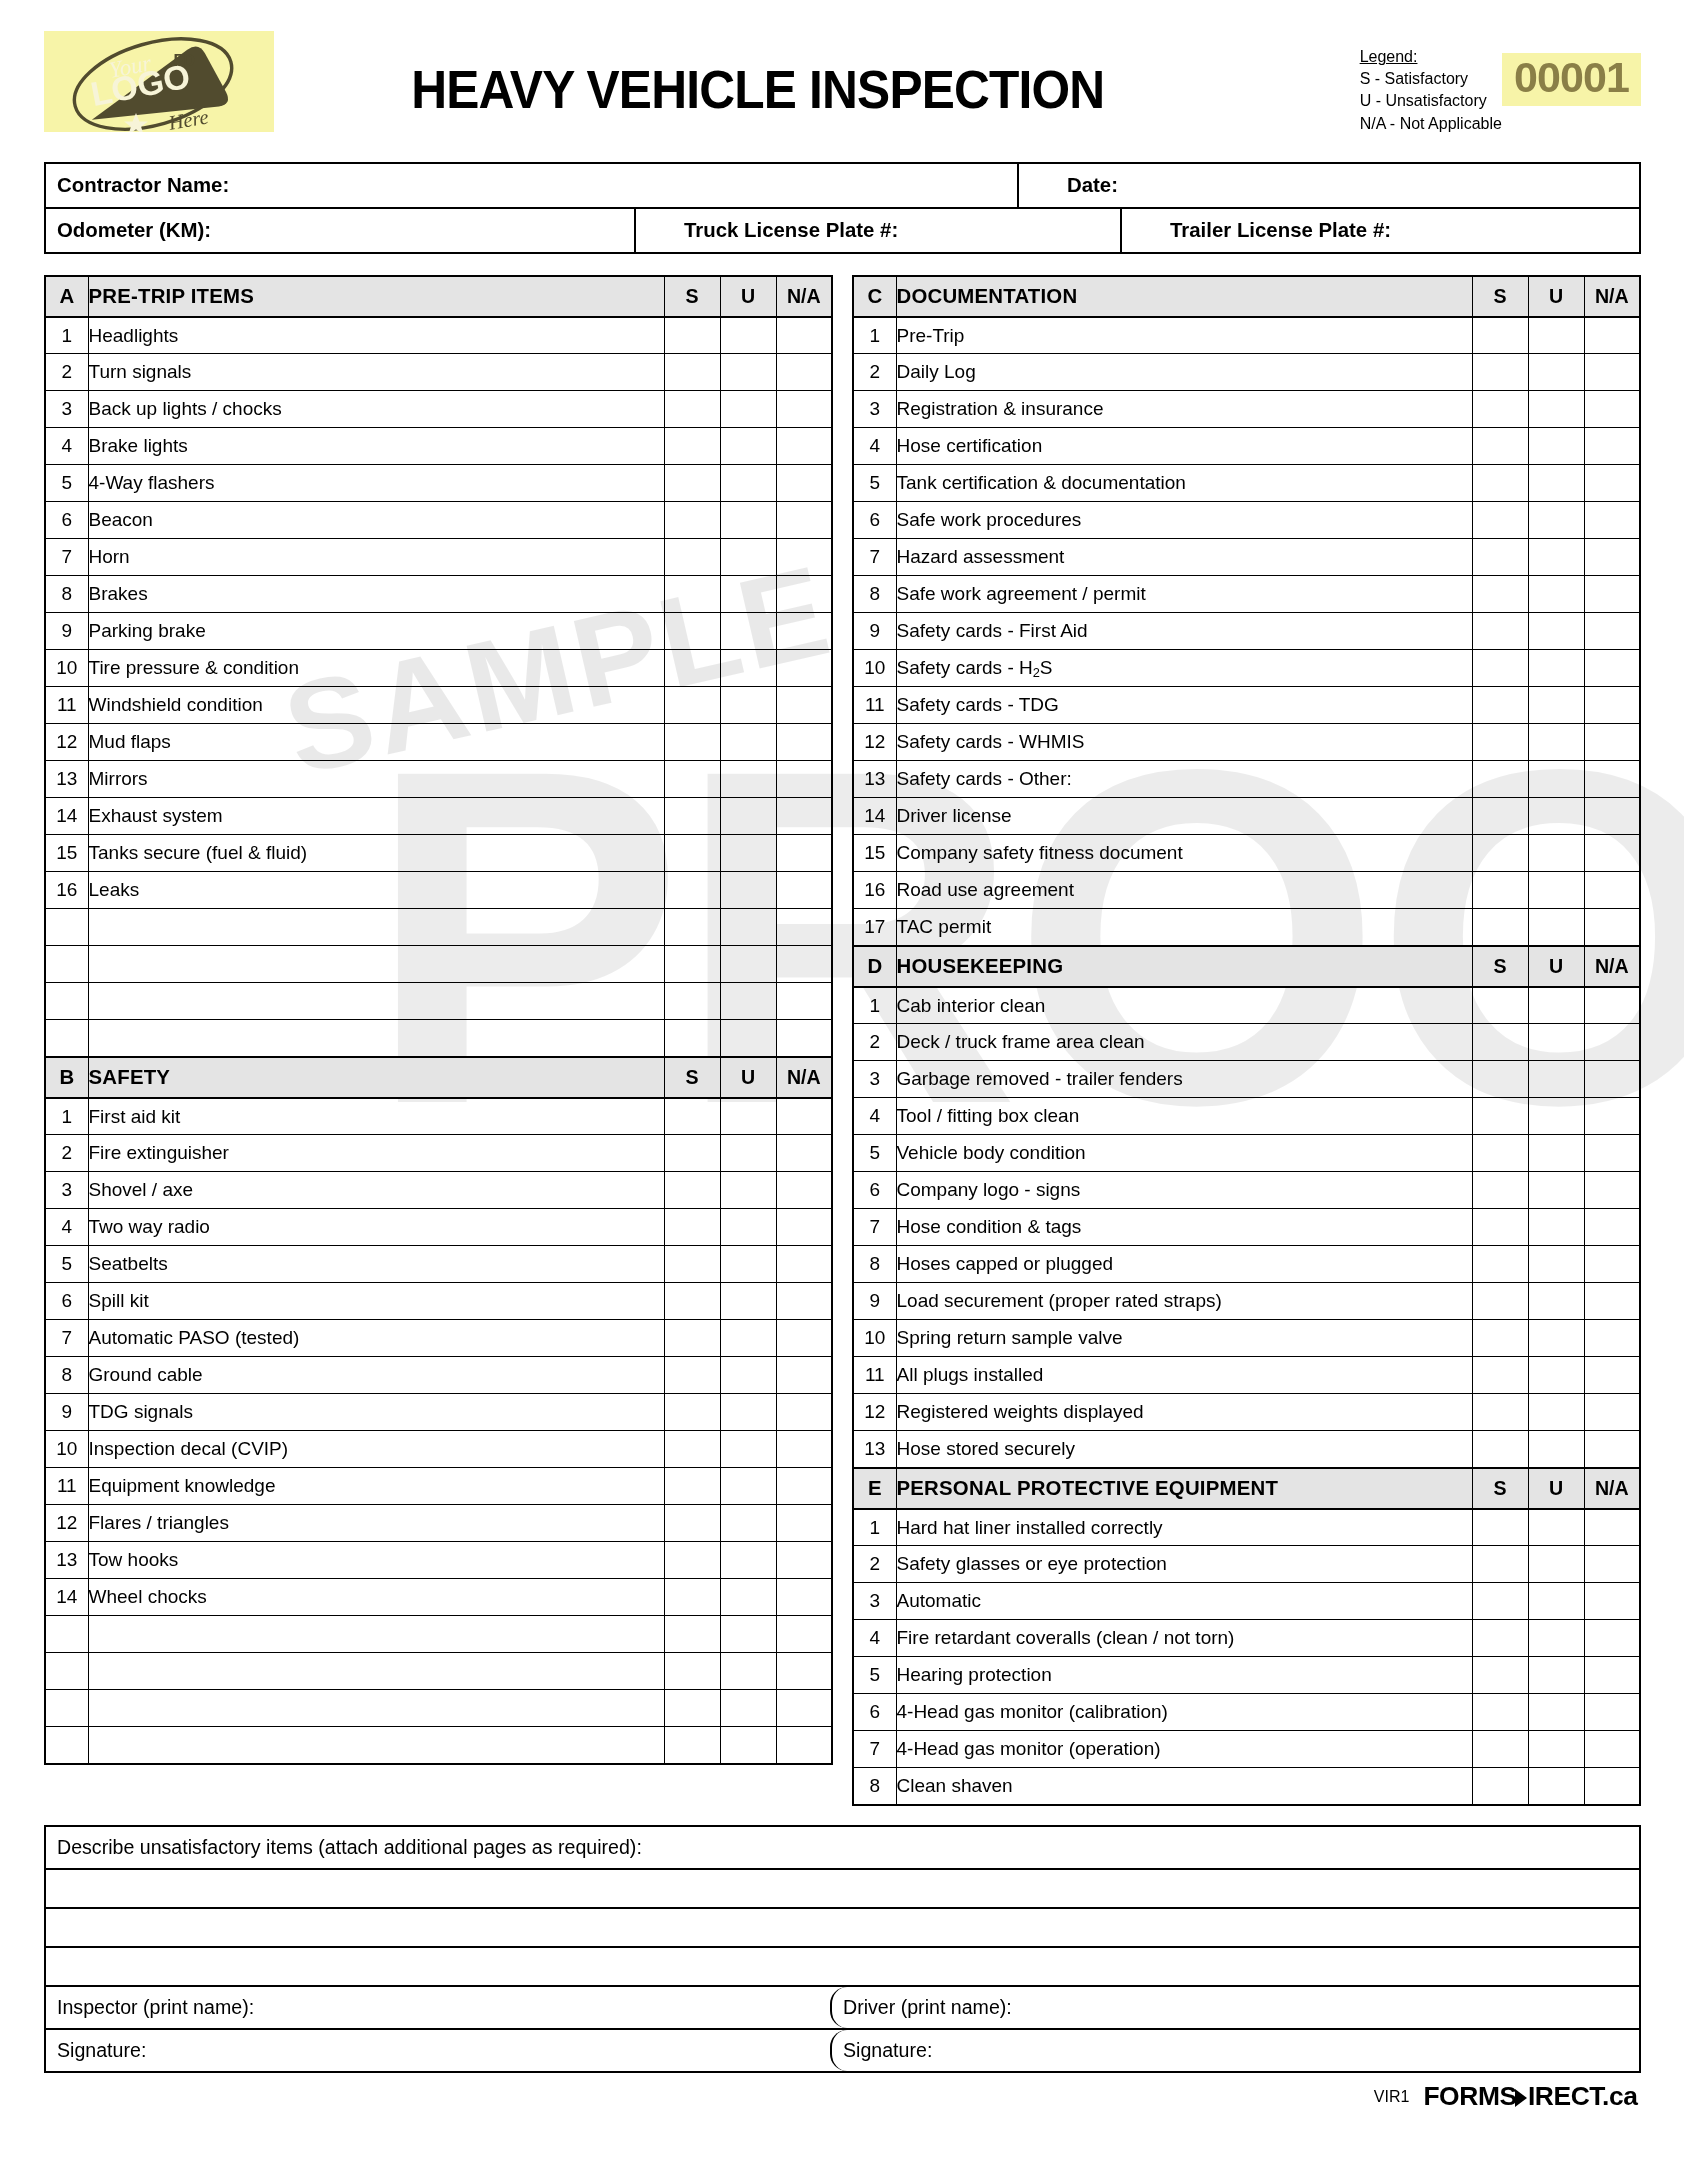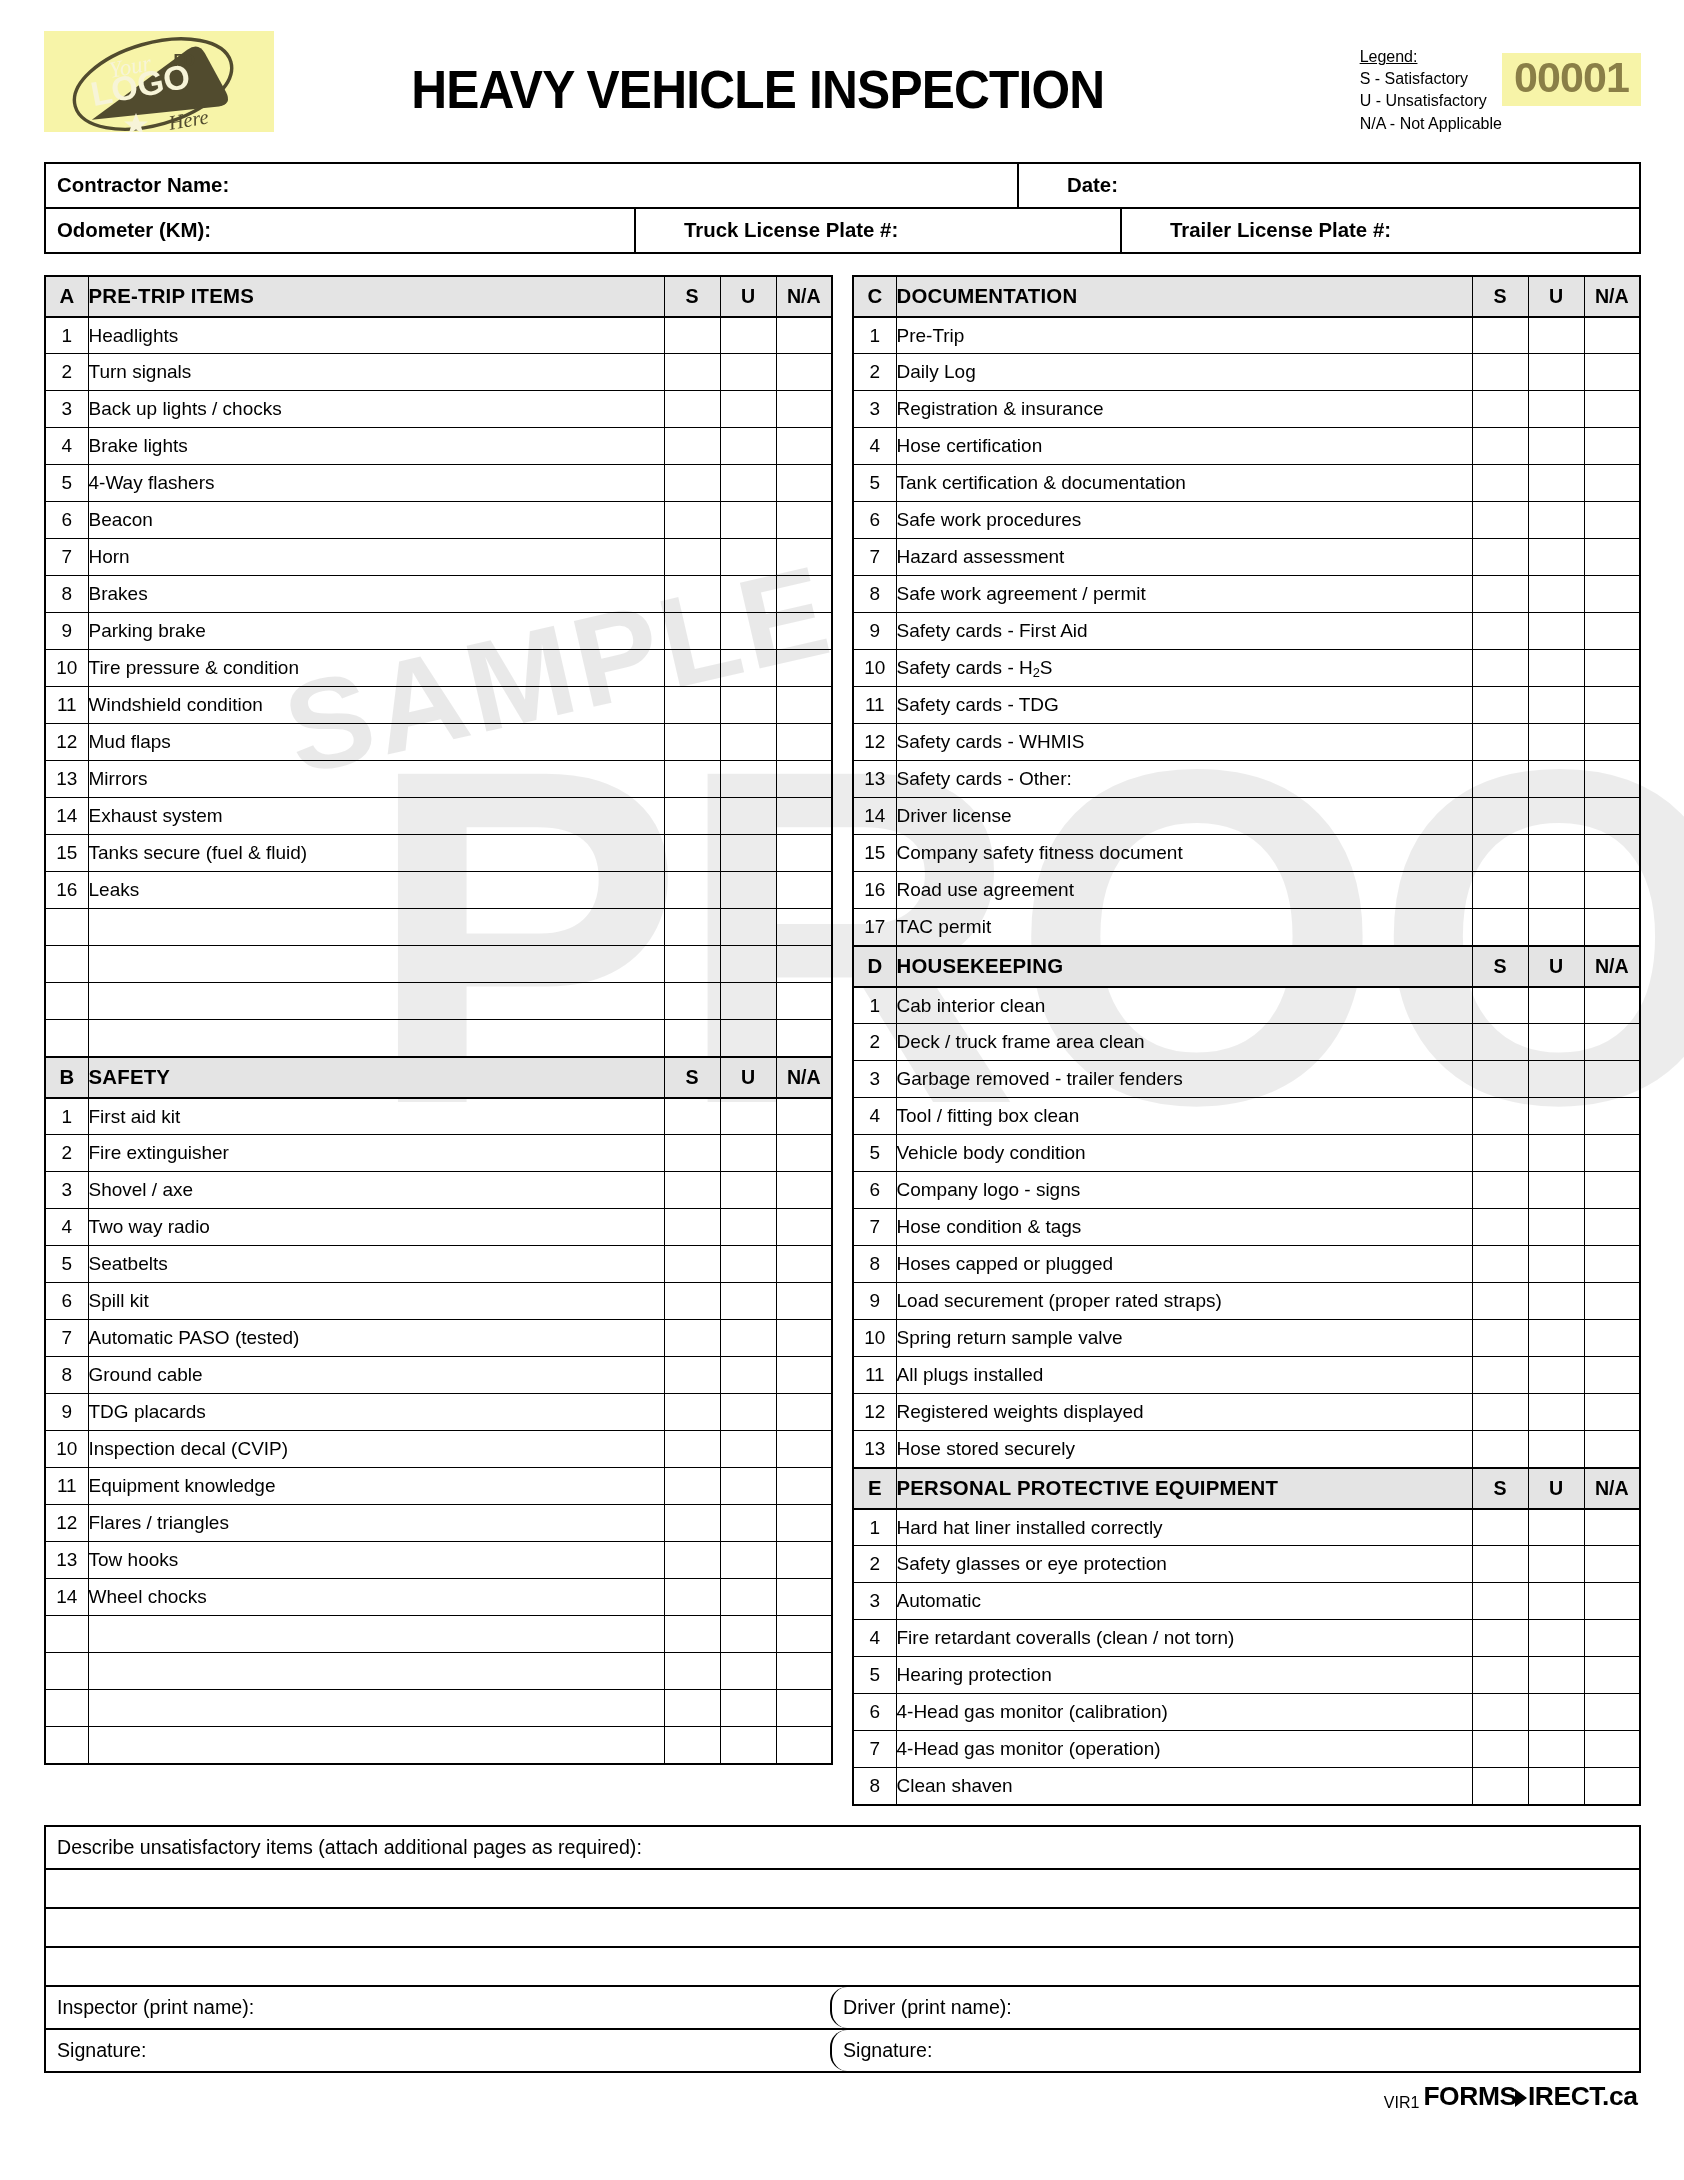--- a/index.html
+++ b/index.html
@@ -223,22 +223,22 @@
     border-radius: 17px;
   }
   .b-cell + .b-cell { border-left: 2.1px solid #000; }
 
   .footer {
     position: relative;
     z-index: 10;
     margin-top: 8.5px;
     display: flex;
     justify-content: flex-end;
-    align-items: flex-end;
-    gap: 4px;
+    align-items: center;
+    gap: 14px;
     padding-right: 3.4px;
   }
   .vir { font-size: 16px; }
   .fd-logo {
     font-size: 26.4px;
     font-weight: 700;
     letter-spacing: -0.4px;
     display: flex;
     align-items: center;
   }
@@ -521,21 +521,21 @@
             </tr>
             <tr>
               <td class="num">8</td>
               <td class="lbl">Ground cable</td>
               <td class="mark"></td>
               <td class="mark"></td>
               <td class="mark"></td>
             </tr>
             <tr>
               <td class="num">9</td>
-              <td class="lbl">TDG placards</td>
+              <td class="lbl">TDG signals</td>
               <td class="mark"></td>
               <td class="mark"></td>
               <td class="mark"></td>
             </tr>
             <tr>
               <td class="num">10</td>
               <td class="lbl">Inspection decal (CVIP)</td>
               <td class="mark"></td>
               <td class="mark"></td>
               <td class="mark"></td>

